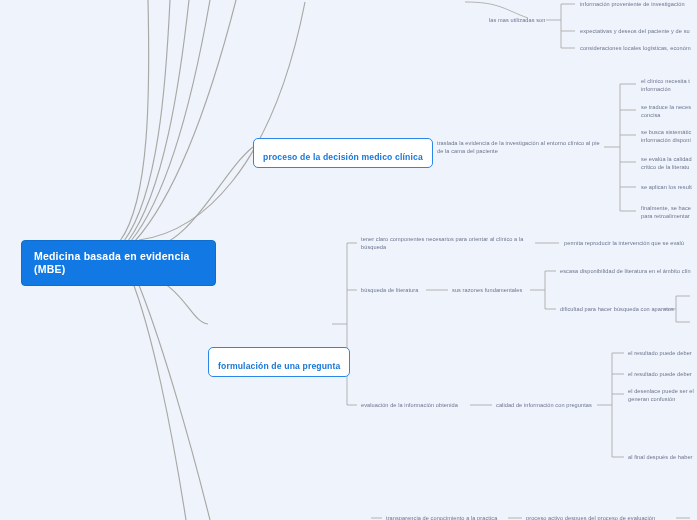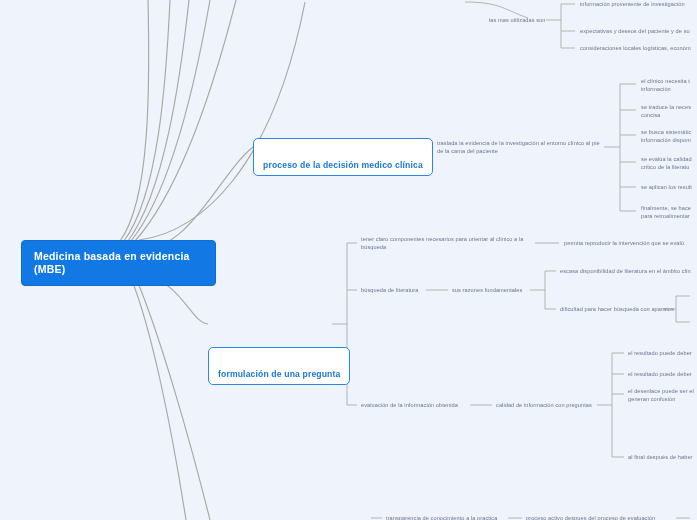--- a/index.html
+++ b/index.html
@@ -44,21 +44,21 @@
   }
   
   .branch-node {
     background: #ffffff;
     border: 1.6px solid #2a86e8;
     border-radius: 5px;
     color: #1877d8;
     font-weight: bold;
     font-size: 8.6px;
     letter-spacing: 0.15px;
-    padding: 21px 9px 5px 9px;
+    padding: 13px 9px 5px 9px;
   }
   
   .leaf {
     position: absolute;
     color: #6b7590;
     font-size: 5.6px;
     line-height: 7.6px;
     letter-spacing: 0.08px;
     white-space: normal;
     box-sizing: border-box;

